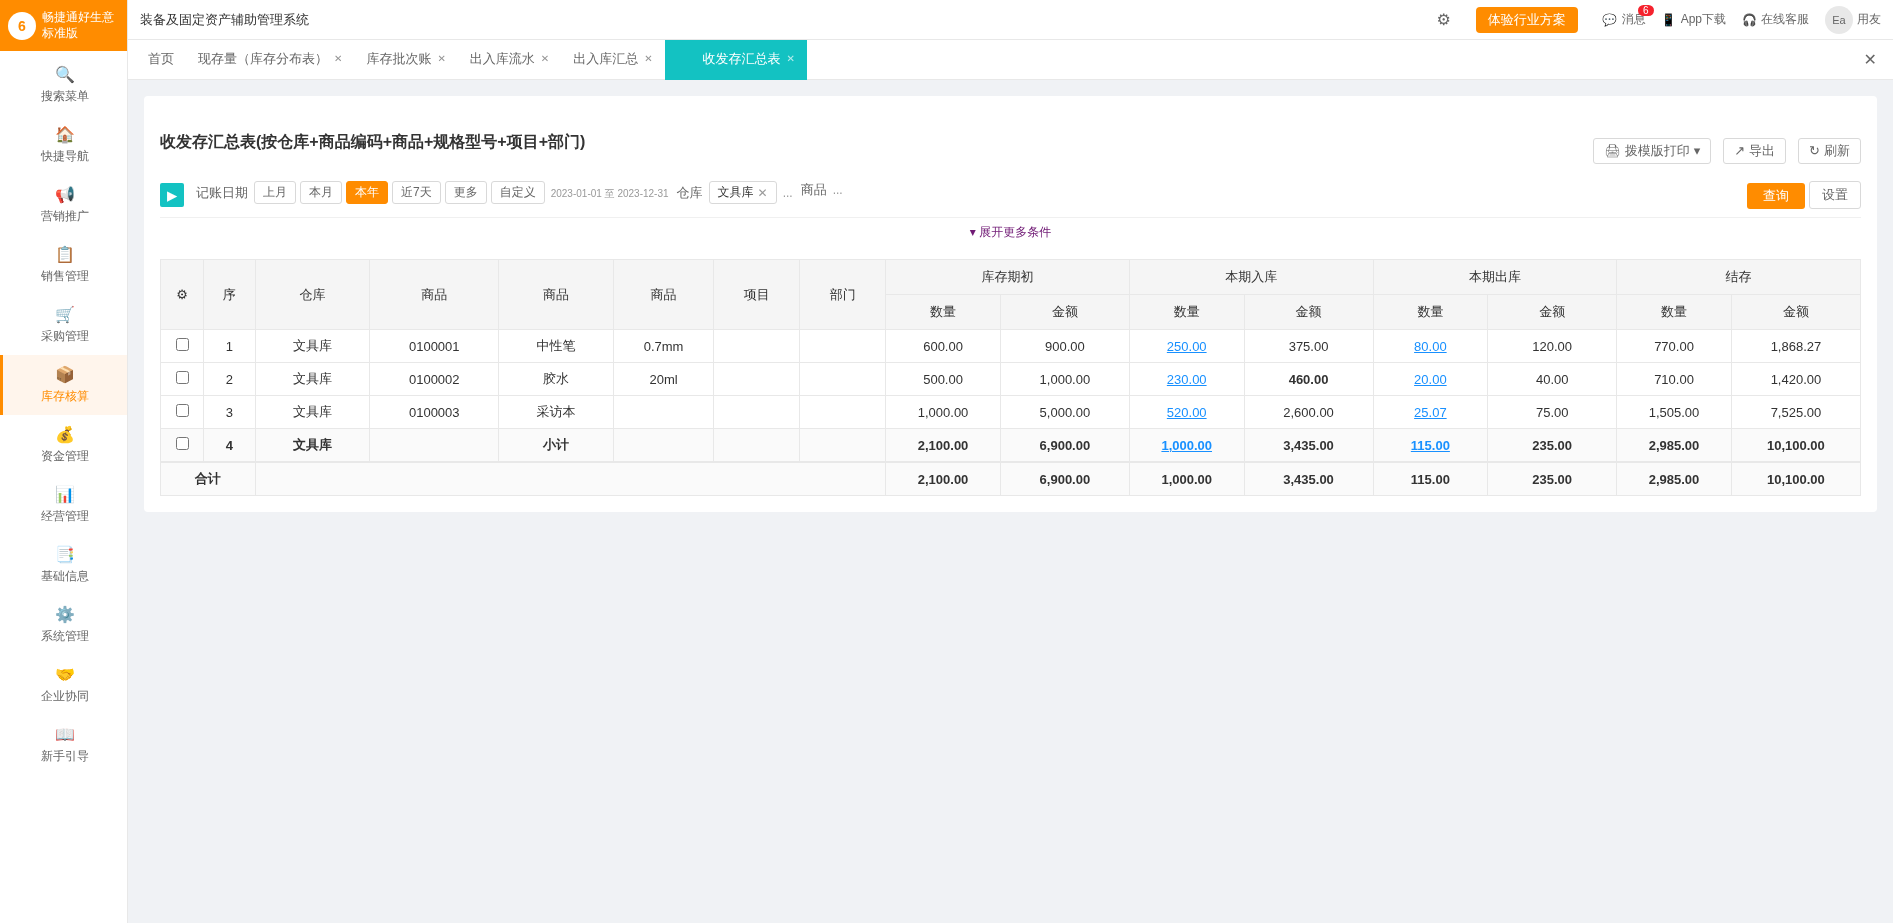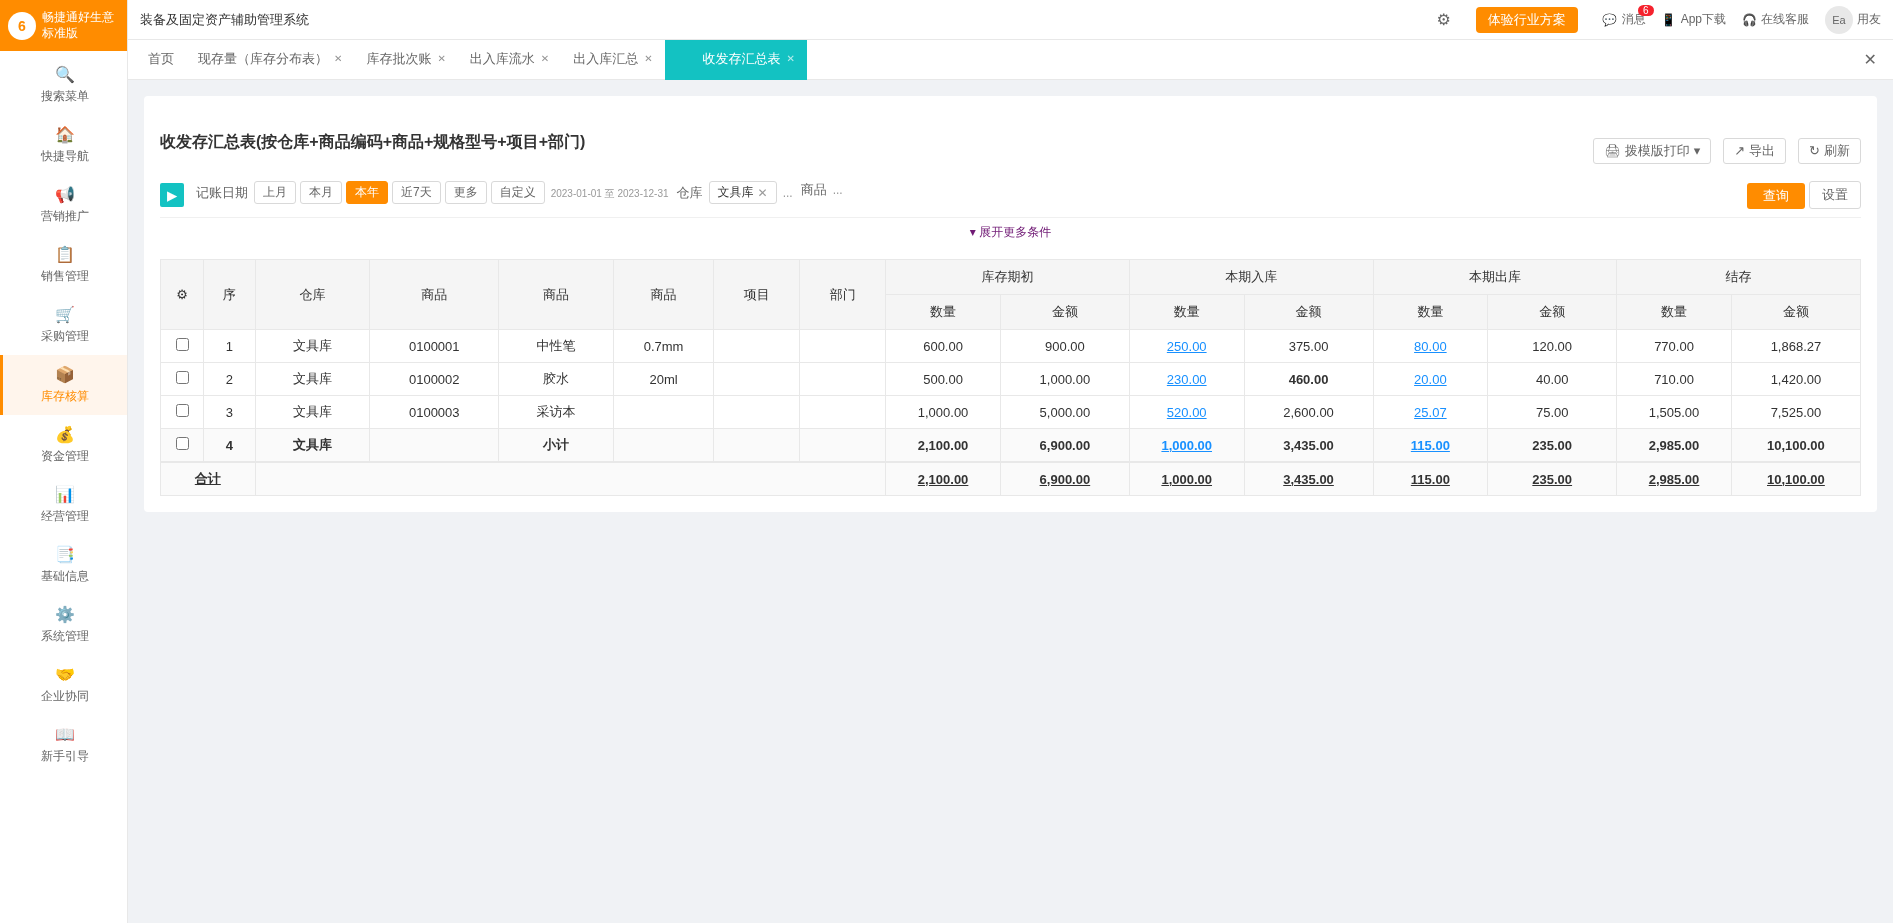--- a/index.html
+++ b/index.html
@@ -372,21 +372,21 @@
       <td style="font-weight:bold">6,900.00</td>
       <td><span class="num-link">1,000.00</span></td>
       <td style="font-weight:bold">3,435.00</td>
       <td><span class="num-link">115.00</span></td>
       <td style="font-weight:bold">235.00</td>
       <td style="font-weight:bold">2,985.00</td>
       <td style="font-weight:bold">10,100.00</td>
     </tr>
           </tbody>
         <tfoot>
-          <tr style="background:#fafafa; font-weight:bold; border-top:2px solid #e8e8e8;text-decoration:underline;">
+          <tr style="background:#fafafa; font-weight:bold; border-top:2px solid #e8e8e8;">
             <td colspan="2" style="text-align:center;">合计</td>
             <td colspan="6"></td>
             <td>2,100.00</td>
             <td>6,900.00</td>
             <td>1,000.00</td>
             <td>3,435.00</td>
             <td>115.00</td>
             <td>235.00</td>
             <td>2,985.00</td>
             <td>10,100.00</td>

